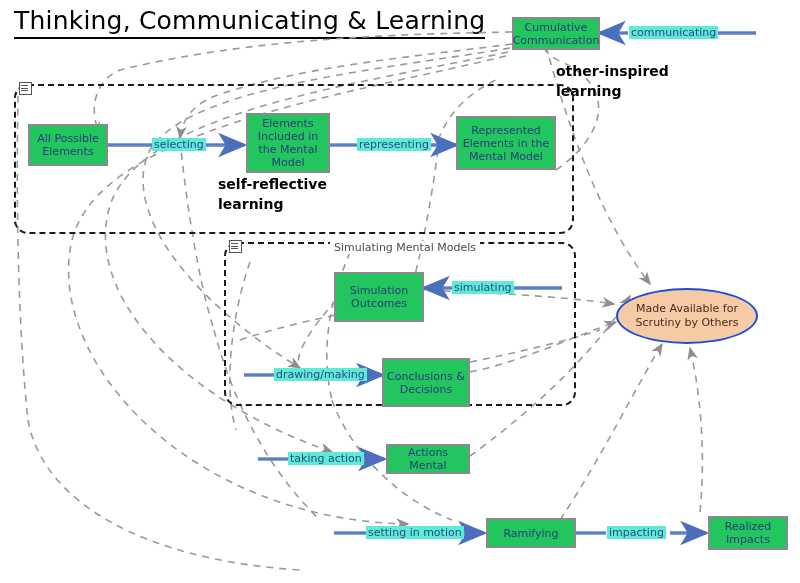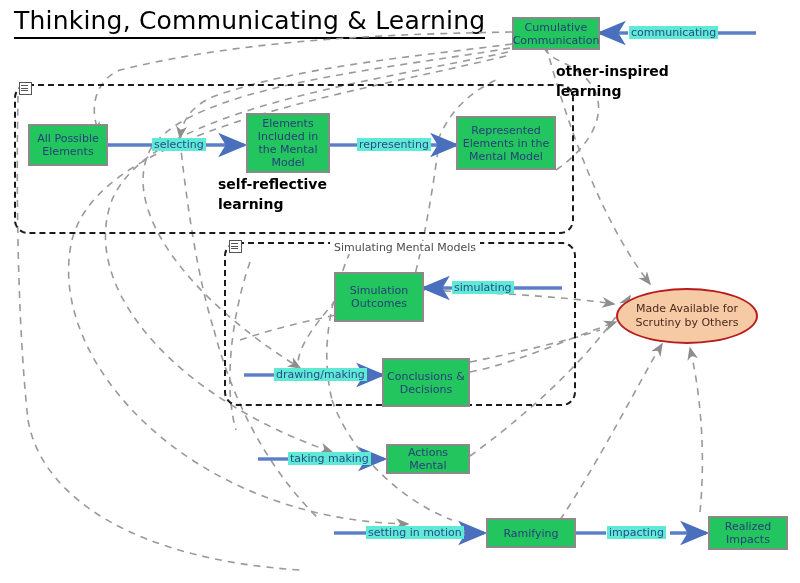--- a/index.html
+++ b/index.html
@@ -53,21 +53,21 @@
     display: flex;
     align-items: center;
     justify-content: center;
     padding: 1px 2px;
     white-space: pre-line;
   }
   .ellipse {
     position: absolute;
     box-sizing: border-box;
     background: #f6caa5;
-    border: 2px solid #b91c1c;
+    border: 2px solid #1d4ed8;
     border-radius: 50%;
     color: #4a2a1c;
     font-family: "DejaVu Sans", sans-serif;
     font-size: 11px;
     line-height: 14px;
     text-align: center;
     display: flex;
     align-items: center;
     justify-content: center;
     white-space: pre-line;
@@ -259,21 +259,21 @@
 Impacts</div>
 
   <div class="ellipse" style="left:616px; top:288px; width:142px; height:56px;">Made Available for
 Scrutiny by Others</div>
 
   <div class="edge-label" style="left:152px; top:138px;">selecting</div>
   <div class="edge-label" style="left:357px; top:138px;">representing</div>
   <div class="edge-label" style="left:629px; top:26px;">communicating</div>
   <div class="edge-label" style="left:452px; top:281px;">simulating</div>
   <div class="edge-label" style="left:274px; top:368px;">drawing/making</div>
-  <div class="edge-label" style="left:288px; top:452px;">taking making</div>
+  <div class="edge-label" style="left:288px; top:452px;">taking action</div>
   <div class="edge-label" style="left:366px; top:526px;">setting in motion</div>
   <div class="edge-label" style="left:607px; top:526px;">impacting</div>
 
   <div class="annotation" style="left:556px; top:61px; width:150px;">other-inspired
 learning</div>
   <div class="annotation" style="left:218px; top:174px; width:150px;">self-reflective
 learning</div>
 
 </div>
 

